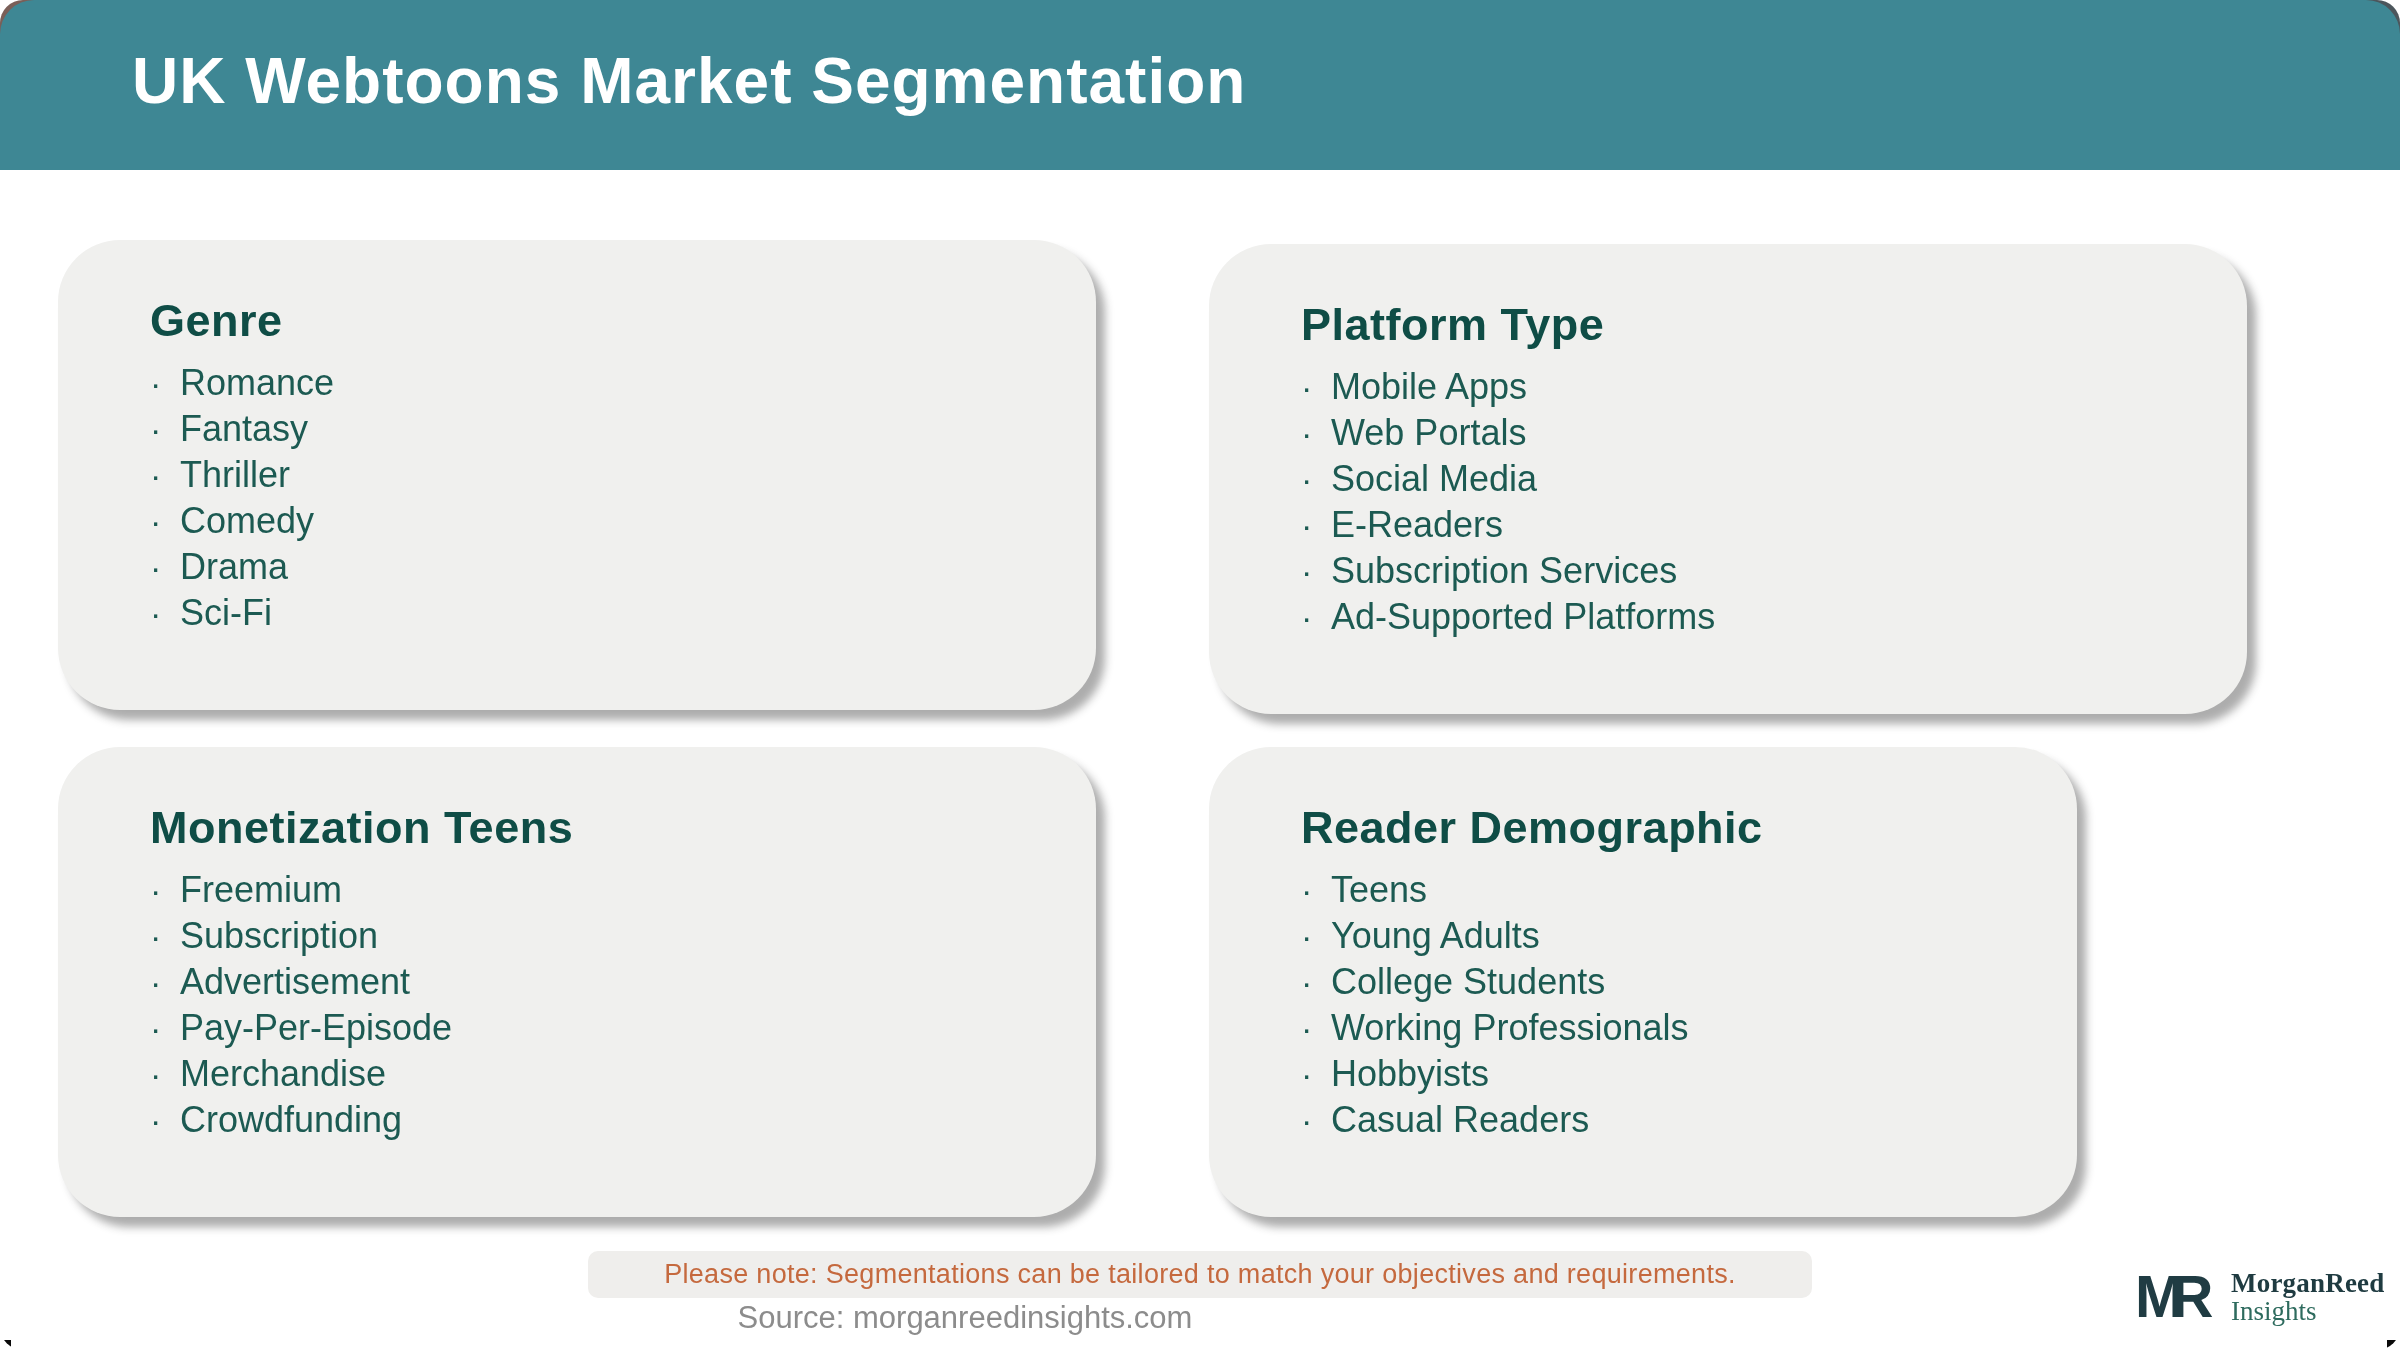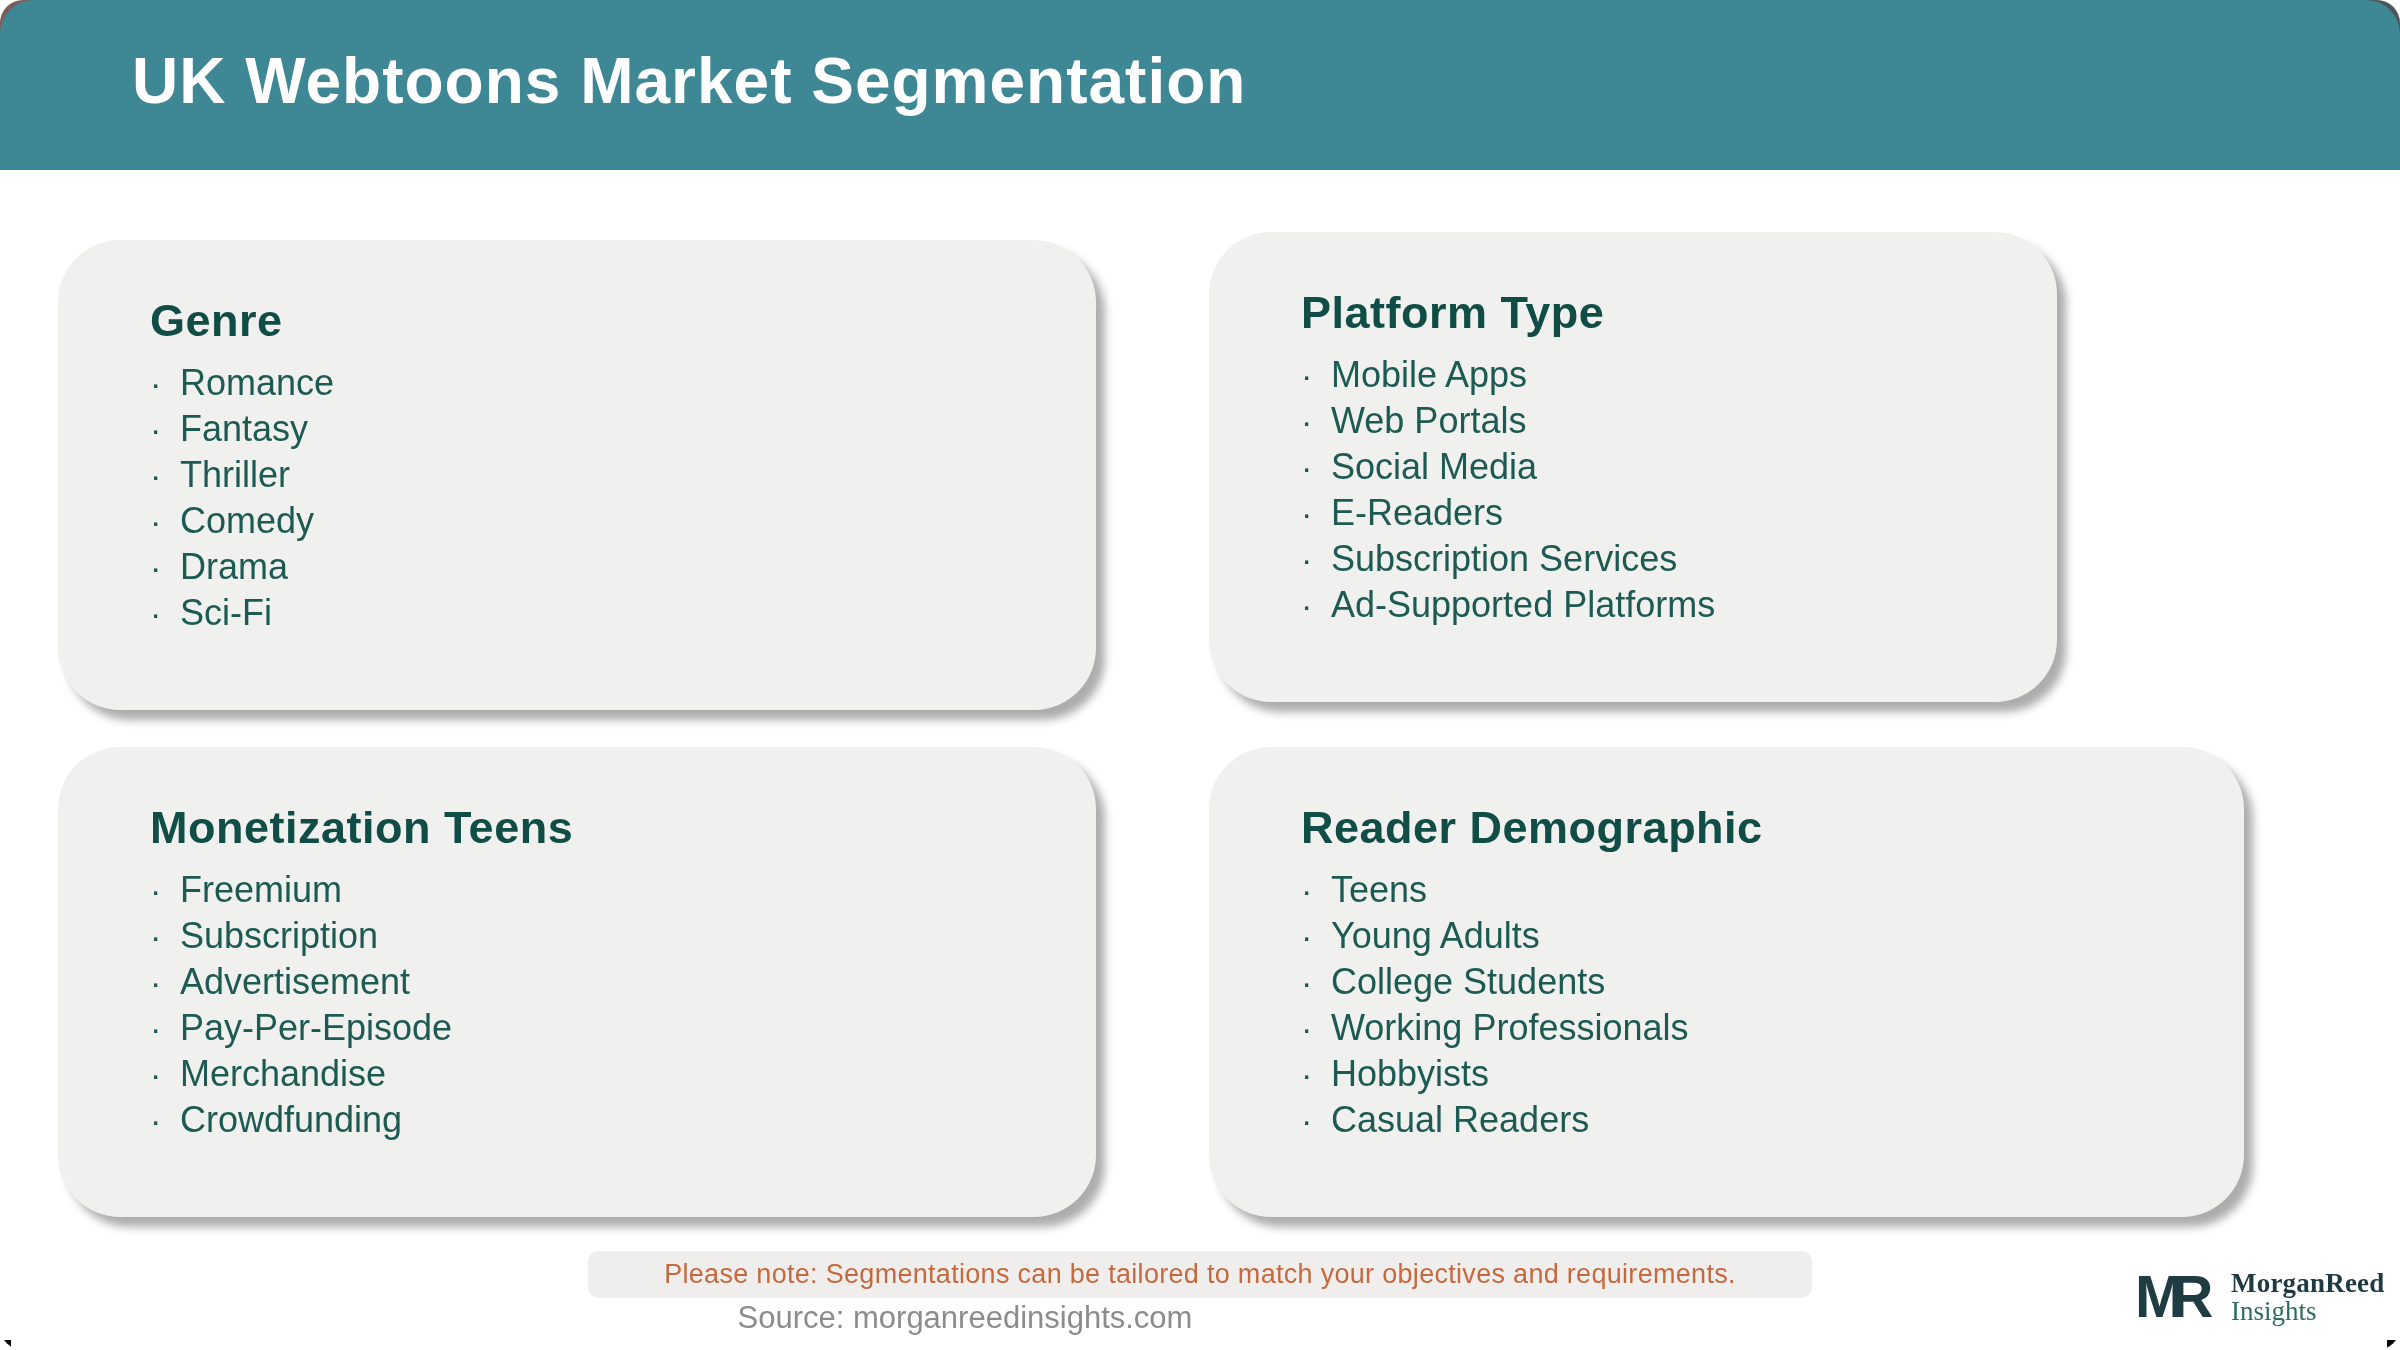--- a/index.html
+++ b/index.html
@@ -38,23 +38,23 @@
   }
 
   .card {
     position: absolute;
     background: #f0f0ee;
     border-radius: 62px;
     box-shadow: 9px 10px 9px rgba(40, 40, 40, 0.38);
     z-index: 1;
   }
   .card-genre        { left: 58px;   top: 240px; width: 1038px; height: 470px; }
-  .card-platform     { left: 1209px; top: 232px; width: 848px; height: 470px; }
+  .card-platform     { left: 1209px; top: 244px; width: 1038px; height: 470px; }
   .card-monetization { left: 58px;   top: 747px; width: 1038px; height: 470px; }
-  .card-demographic  { left: 1209px; top: 747px; width: 1035px; height: 470px; }
+  .card-demographic  { left: 1209px; top: 747px; width: 868px; height: 470px; }
 
   .card-inner { padding: 54px 40px 0 92px; }
   .card-title {
     font-size: 45px;
     font-weight: bold;
     color: #0f4d46;
     line-height: 54px;
     margin: 0 0 12px 0;
     letter-spacing: 0.5px;
   }

